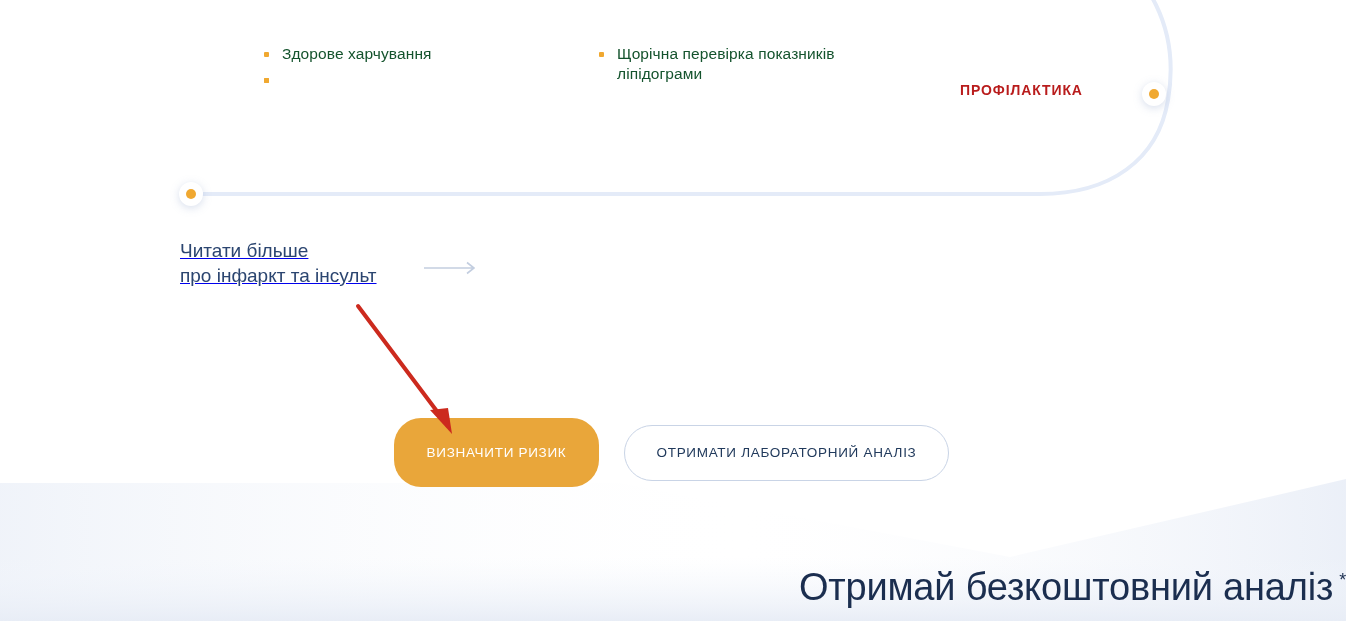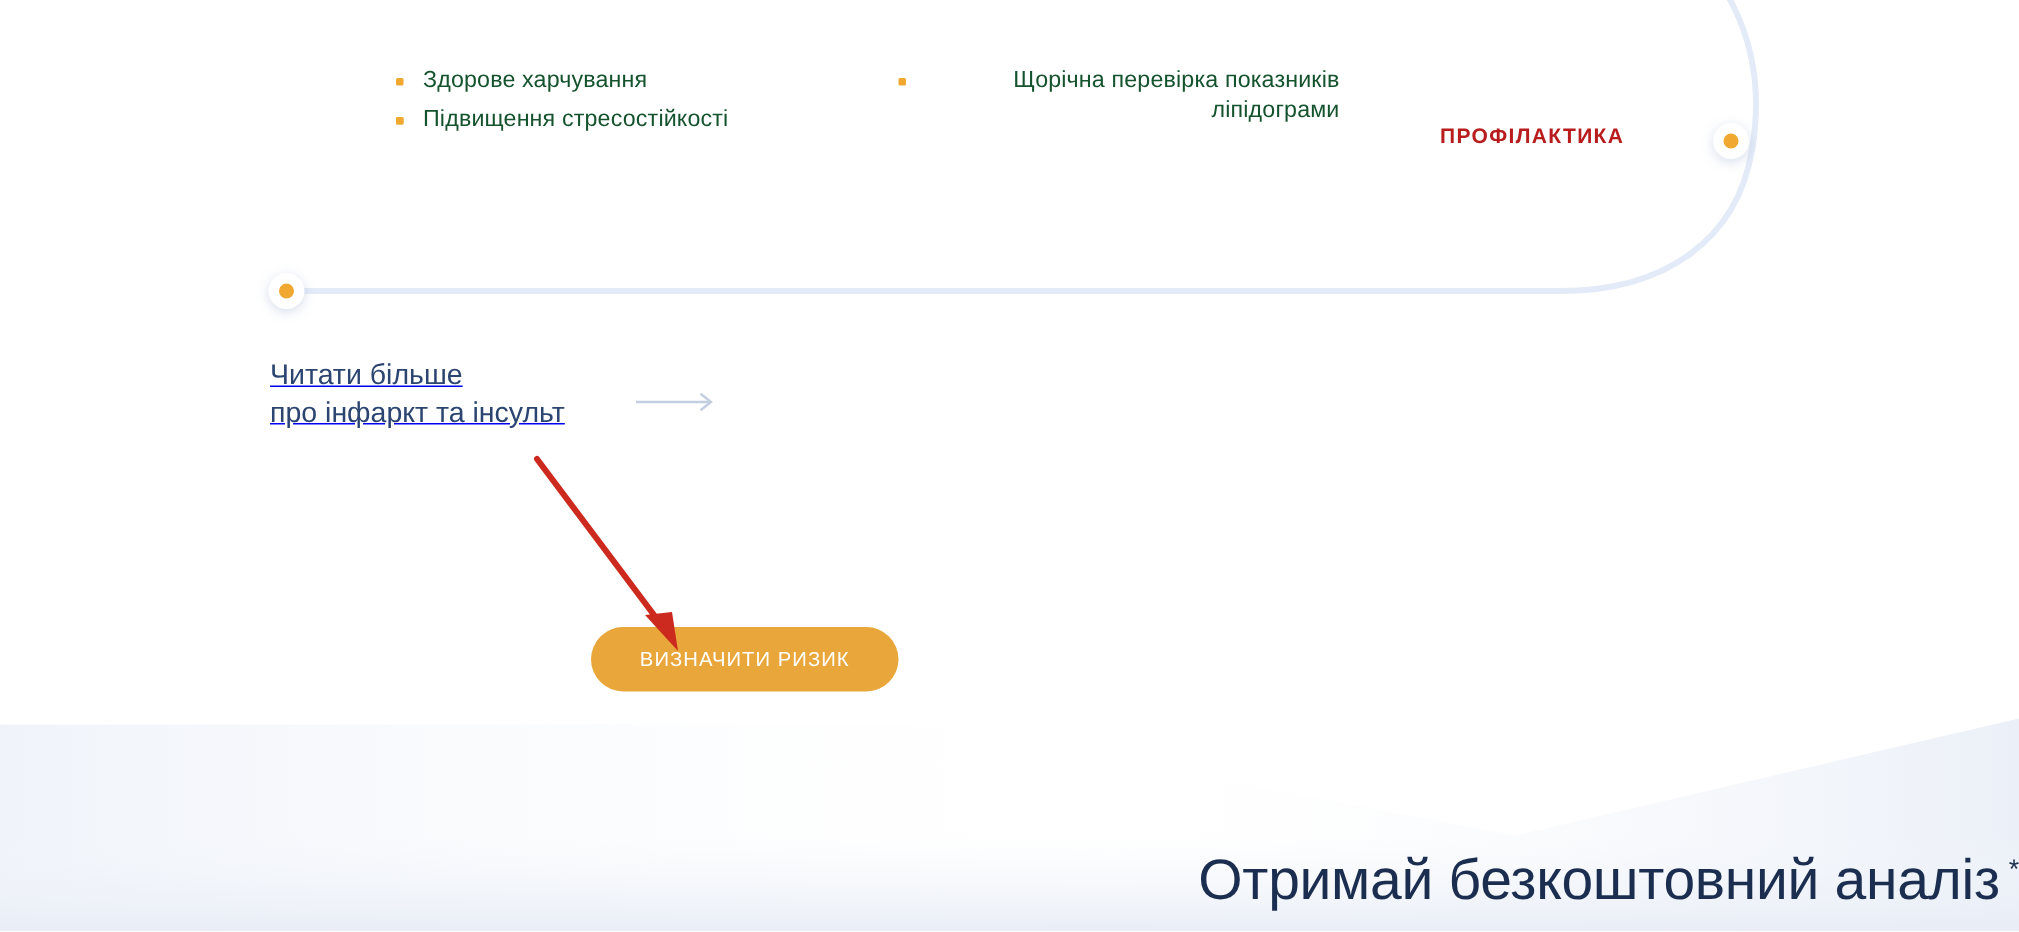--- a/index.html
+++ b/index.html
@@ -47,21 +47,21 @@
     border-radius:50%;
     background:#F0A830;
   }
   #node-left  { left:179px; top:182px; }
   #node-right { left:1142px; top:82px; }
 
   
   .lists { position:absolute; left:258px; top:44px; width:900px; }
   .col { position:absolute; top:0; }
   .col-1 { left:0;   width:320px; }
-  .col-2 { left:335px; width:300px;text-align:right; }
+  .col-2 { left:335px; width:300px; }
 
   .li {
     position:relative;
     padding-left:24px;
     margin-bottom:6px;
     color:#14532d;
     font-size:15.5px;
     line-height:20px;
     letter-spacing:.1px;
   }
@@ -107,21 +107,21 @@
   
   #cta { position:absolute; left:394px; top:418px; display:flex; align-items:center; }
   .btn {
     border:none;
     cursor:pointer;
     font-family:"Liberation Sans", sans-serif;
     letter-spacing:.7px;
     white-space:nowrap;
   }
   #btn-primary {
-    width:205px; height:43px;
+    width:205px; height:69px;
     border-radius:27px;
     background:#E9A63A;
     color:#ffffff;
     font-size:13.5px;
   }
   #btn-secondary {
     margin-left:25px;
     width:325px; height:56px;
     border-radius:28px;
     background:#ffffff;
@@ -190,21 +190,20 @@
     <div class="col col-1">
       <div class="li">
         <span class="bullet"></span>
         <span>Здорове харчування</span>
       </div>
       <div class="li">
         <span class="bullet"></span>
       </div>
       <div class="li">
         <span class="bullet"></span>
-        <span>Підвищення стресостійкості</span>
       </div>
     </div>
 
     <div class="col col-2">
       <div class="li">
         <span class="bullet"></span>
         <span>Щорічна перевірка показників ліпідограми</span>
       </div>
     </div>
 
@@ -217,20 +216,21 @@
 про інфаркт та інсульт</span>
     <span class="rm-arrow">
       <svg width="54" height="14" viewBox="0 0 54 14">
         <path d="M0,7 L50,7 M43,1.5 L50,7 L43,12.5" fill="none" stroke="#C3CEE0" stroke-width="1.6"></path>
       </svg>
     </span>
   </a>
 
   <div id="cta">
     <button class="btn" id="btn-primary">ВИЗНАЧИТИ РИЗИК</button>
+    <button class="btn" id="btn-secondary">ОТРИМАТИ ЛАБОРАТОРНИЙ АНАЛІЗ</button>
   </div>
 
   <svg id="annotation" width="140" height="150" viewBox="0 0 140 150">
     <path d="M18,14 L108,134" stroke="#CC2A1E" stroke-width="4" fill="none" stroke-linecap="round"></path>
     <path d="M112,142 L90,118 L108,116 Z" fill="#CC2A1E"></path>
   </svg>
 
   <div id="headline">
     <span>Отримай безкоштовний аналіз</span><span class="star">*</span>
   </div>

